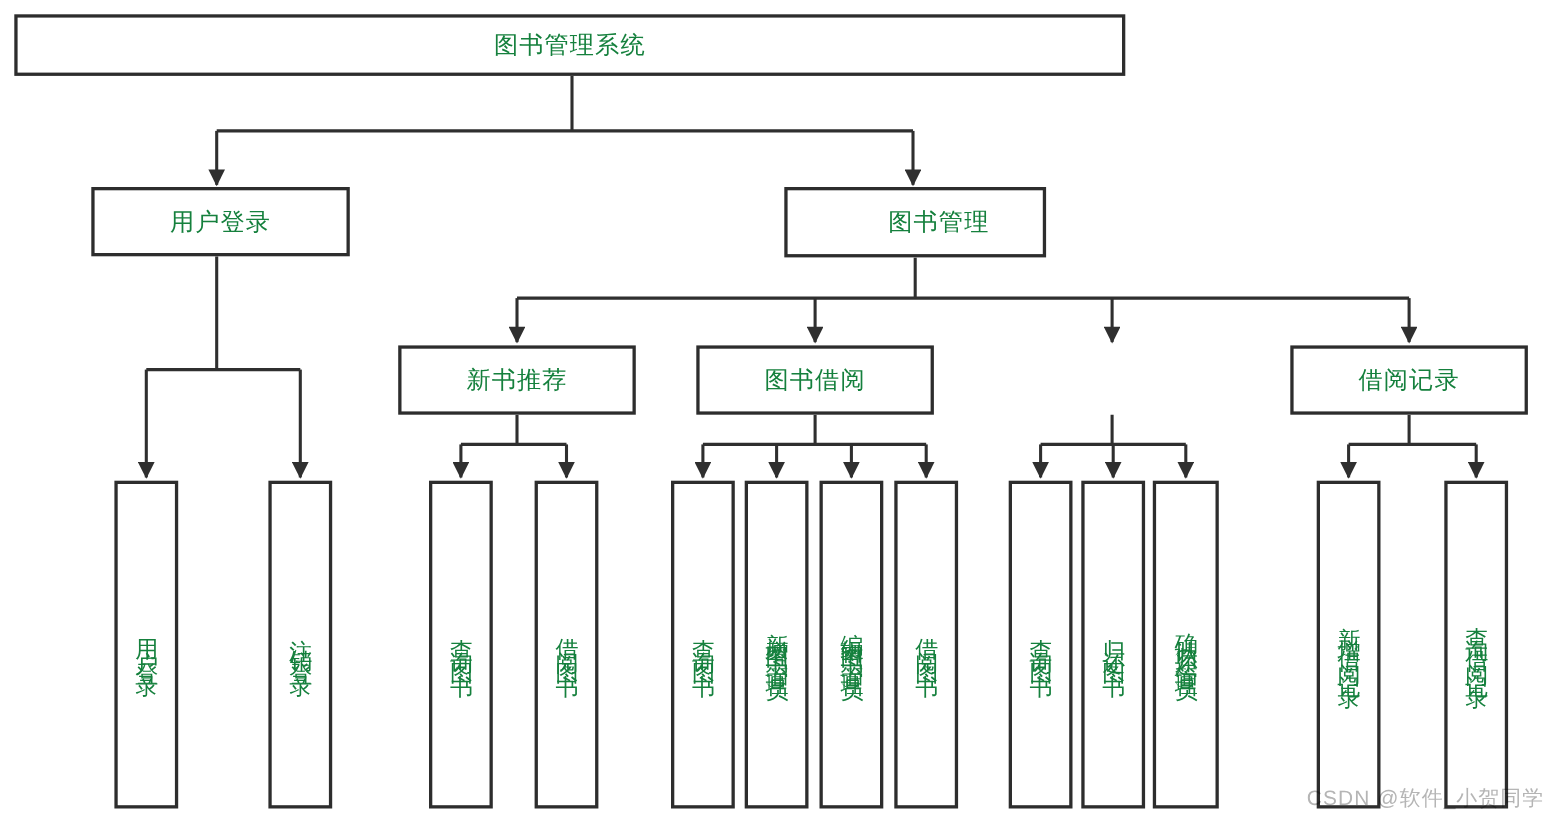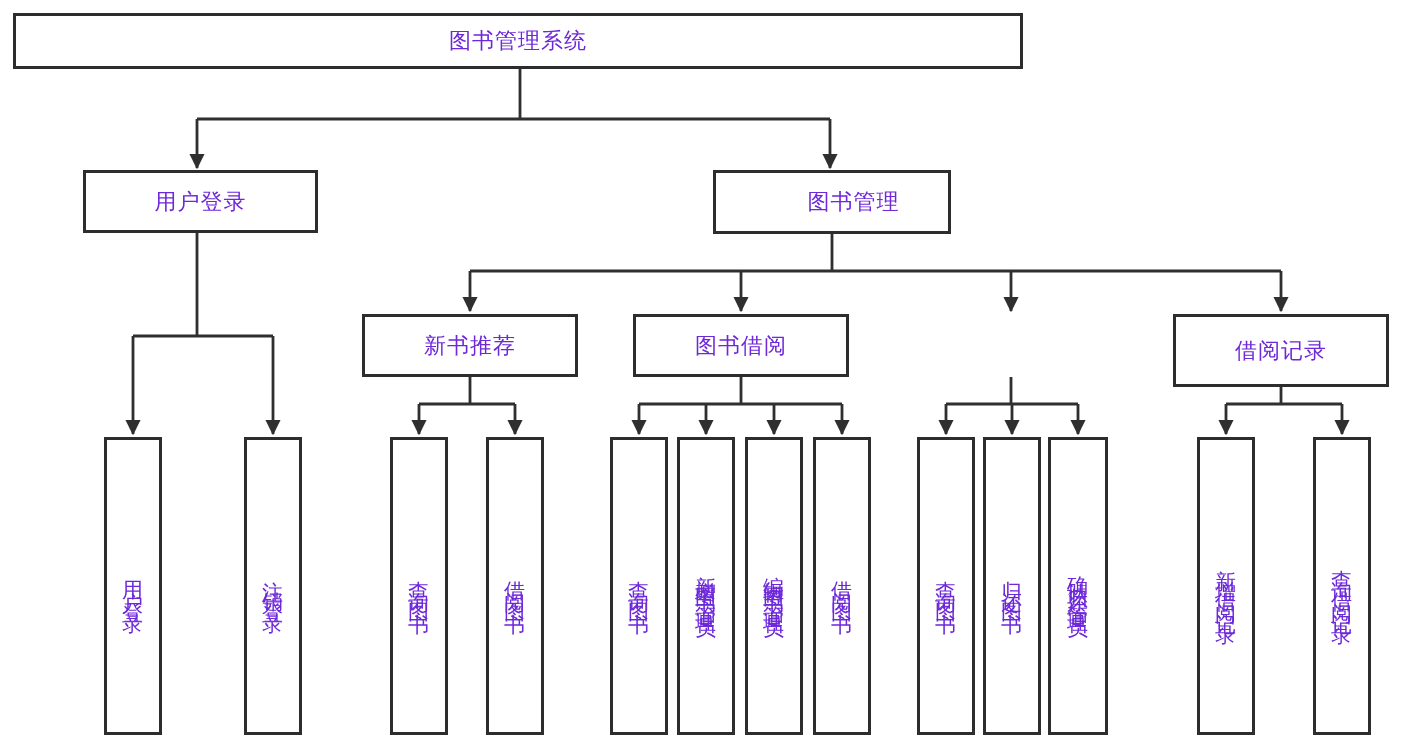--- a/index.html
+++ b/index.html
@@ -1,32 +1,32 @@
 <!DOCTYPE html>
 <html><head>
 <meta charset="utf-8">
 <style>
   html,body{margin:0;padding:0;background:#ffffff;}
   body{font-family:"Liberation Sans","DejaVu Sans",sans-serif;}
   .stage{position:relative;width:1405px;height:747px;background:#ffffff;overflow:hidden;}
   .wires{position:absolute;left:0;top:0;width:1405px;height:747px;}
   .wire{stroke:#2f2f2f;stroke-width:2.8;fill:none;}
   .node{position:absolute;box-sizing:border-box;border:3px solid #2d2d2d;background:#ffffff;
-        display:flex;align-items:center;justify-content:center;color:#6d28d9;}
+        display:flex;align-items:center;justify-content:center;color:#15803d;}
   .hbox{font-size:22px;letter-spacing:1px;}
   .vbox span{writing-mode:vertical-rl;text-orientation:mixed;font-size:21px;letter-spacing:11px;line-height:1;}
   .vbox.long span{letter-spacing:6px;}
   
   .pos-root{left:13px;top:13px;width:1010px;height:56px;}
   .pos-l2a{left:83px;top:170px;width:235px;height:63px;}
   .pos-l2b{left:713px;top:170px;width:238px;height:64px;padding-left:43px;}
   .pos-l3a{left:362px;top:314px;width:216px;height:63px;}
   .pos-l3b{left:633px;top:314px;width:216px;height:63px;}
   .pos-l3c{left:903px;top:314px;width:216px;height:63px;}
-  .pos-l3d{left:1173px;top:314px;width:216px;height:73px;}
+  .pos-l3d{left:1173px;top:314px;width:216px;height:63px;}
   
   .leaf{top:437px;width:58px;height:298px;}
   .pos-a1{left:104px;} .pos-a2{left:244px;}
   .pos-b1{left:390px;} .pos-b2{left:486px;}
   .pos-c1{left:610px;} .pos-c2{left:677px;} .pos-c3{left:745px;} .pos-c4{left:813px;}
   .pos-d1{left:917px;} .pos-d2{left:983px;} .pos-d3{left:1048px;width:60px;}
   .pos-e1{left:1197px;} .pos-e2{left:1313px;}
   .watermark{position:absolute;left:1188px;top:713px;font-size:19px;color:#b5b5b5;
              letter-spacing:1px;white-space:nowrap;mix-blend-mode:multiply;z-index:6;}
 </style>
@@ -130,13 +130,14 @@
     <span>确认归还（管理员）</span>
   </div>
 
   <div class="node vbox leaf pos-e1">
     <span>新增借阅记录</span>
   </div>
   <div class="node vbox leaf pos-e2">
     <span>查询借阅记录</span>
   </div>
 
+  <div class="watermark">CSDN @软件_小贺同学</div>
 </div>
 
 </body></html>

